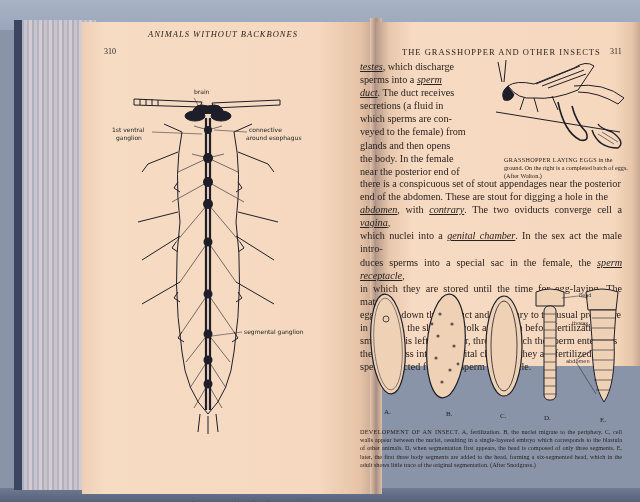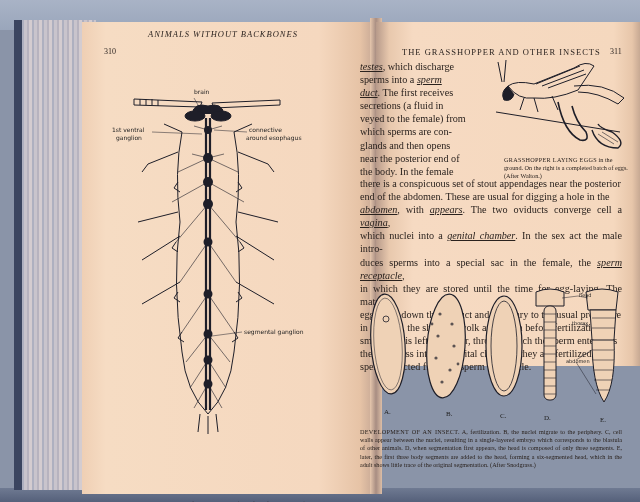--- a/index.html
+++ b/index.html
@@ -99,49 +99,49 @@
 
   <div class="gutter"></div>
 
   <div class="page page-right">
     <div class="run-head" style="left:26px;top:25px;">THE GRASSHOPPER AND OTHER INSECTS</div>
     <div class="pnum" style="left:234px;top:25px;">311</div>
 
     <div class="body-text" style="left:-16px;top:38px;width:140px;">
       <div><i>testes</i><span>, which discharge</span></div>
       <div><span>sperms into a </span><i>sperm</i></div>
-      <div><i>duct</i><span>. The first receives</span></div>
+      <div><i>duct</i><span>. The duct receives</span></div>
       <div>secretions (a fluid in</div>
+      <div>which sperms are con-</div>
       <div>veyed to the female) from</div>
-      <div>which sperms are con-</div>
       <div>glands and then opens</div>
+      <div>the body. In the female</div>
       <div>near the posterior end of</div>
-      <div>the body. In the female</div>
     </div>
 
     <svg width="140" height="100" style="left:118px;top:30px;">
       <g stroke="#1e1e28" fill="none" stroke-width="1">
         <path d="M2 60 L126 80"></path>
         <path d="M14 34 Q22 28 40 32 L80 16 Q92 8 100 14 L84 38 Q60 48 40 46 Q24 48 14 34 Z"></path>
         <path d="M42 32 L86 14 M48 34 L90 18 M54 36 L92 22"></path>
         <path d="M14 34 Q6 40 10 48 Q18 50 20 42" fill="#1e1e28"></path>
         <path d="M8 30 L4 10 M10 30 L12 8"></path>
         <path d="M30 46 L26 58 M40 46 L44 60 M58 44 L64 58"></path>
         <path d="M80 34 Q110 30 130 46 L124 52 Q104 40 84 40"></path>
         <path d="M64 50 Q70 80 86 88 Q96 90 92 80 Q82 70 78 54" stroke-width="1.6"></path>
         <path d="M98 78 Q104 96 124 96 Q132 90 118 80 Q106 76 104 72" stroke-width="1.4"></path>
         <path d="M104 82 L120 92 M108 80 L124 90" stroke-width=".6"></path>
       </g>
     </svg>
     <div class="caption" style="left:128px;top:134px;width:126px;"><span class="sc">GRASSHOPPER LAYING EGGS</span><span> in the ground. On the right is a completed batch of eggs. (After Walton.)</span></div>
 
     <div class="body-text" style="left:-16px;top:155px;width:262px;">
       <div>there is a conspicuous set of stout appendages near the posterior</div>
-      <div>end of the abdomen. These are usual for digging a hole in the</div>
-      <div><i>abdomen</i><span>, with </span><i>appears</i><span>. The two oviducts converge cell a </span><i>vagina</i><span>,</span></div>
+      <div>end of the abdomen. These are stout for digging a hole in the</div>
+      <div><i>abdomen</i><span>, with </span><i>contrary</i><span>. The two oviducts converge cell a </span><i>vagina</i><span>,</span></div>
       <div><span>which nuclei into a </span><i>genital chamber</i><span>. In the sex act the male intro-</span></div>
       <div><span>duces sperms into a special sac in the female, the </span><i>sperm receptacle</i><span>,</span></div>
       <div>in which they are stored until the time for egg-laying. The mature</div>
       <div>eggs pass down the oviduct and, contrary to the usual procedure</div>
       <div>in animals, the shell and yolk are put on before fertilization. A</div>
       <div>small pore is left, however, through which the sperm enters. As</div>
       <div>the eggs pass into the genital chamber, they are fertilized by</div>
       <div>sperms ejected from the sperm receptacle.</div>
     </div>
 

